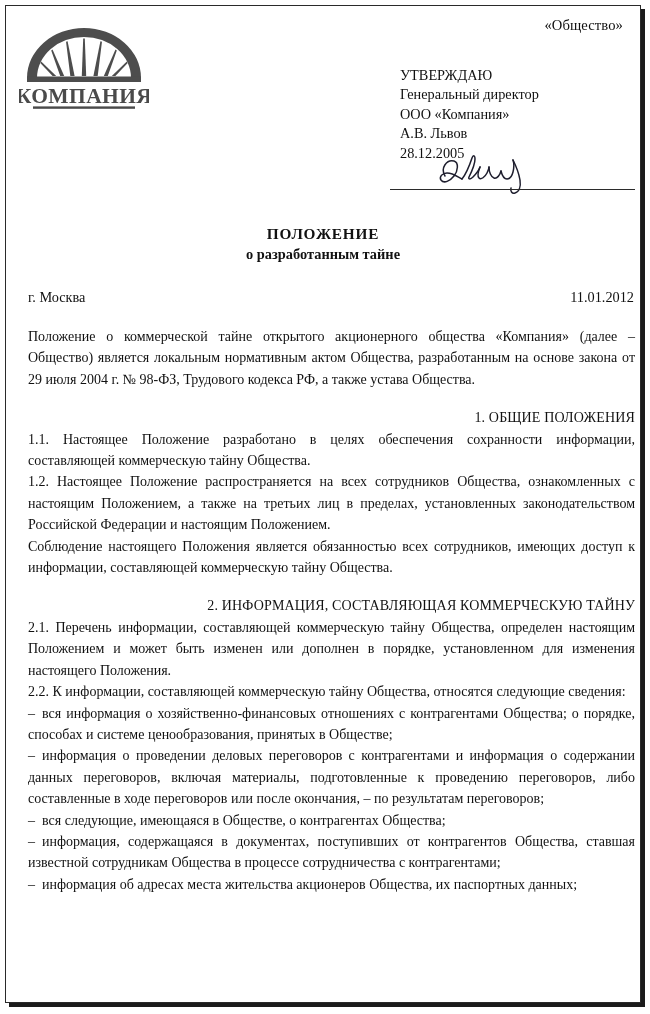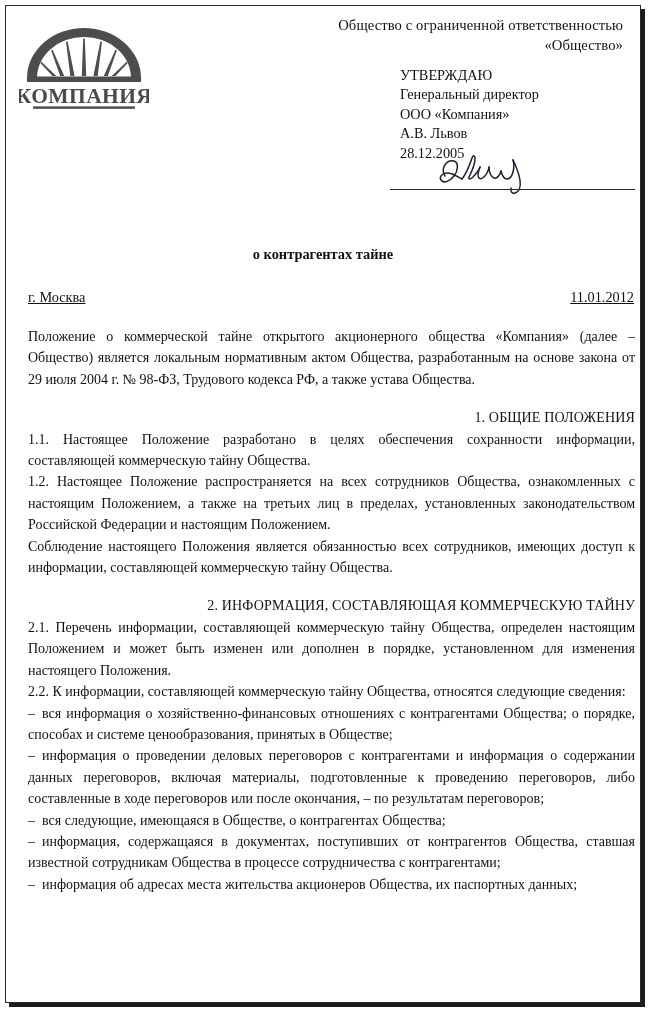--- a/index.html
+++ b/index.html
@@ -118,21 +118,20 @@
 
   
   .placedate {
     position: absolute;
     left: 22px;
     top: 283px;
     width: 606px;
     display: flex;
     justify-content: space-between;
     font-size: 14.3px;
-    text-decoration: underline;
   }
 
   
   .body-area {
     position: absolute;
     left: 22px;
     top: 320px;
     width: 607px;
     font-size: 14px;
     line-height: 21.4px;
@@ -186,21 +185,20 @@
             </g>
           </g>
 
           <text x="65" y="83" text-anchor="middle" font-family="'Liberation Serif', serif" font-size="21.5" font-weight="bold" letter-spacing="0.4" fill="#4a4a4a">КОМПАНИЯ</text>
 
           <rect x="14" y="86.4" width="102" height="2.4" fill="#4a4a4a"></rect>
         </svg>
       </div>
 
       <div class="org-line">
-        <div>Общество с ограниченной ответственностью</div>
         <div>«Общество»</div>
       </div>
 
       <div class="approve-block">
         <div class="row">УТВЕРЖДАЮ</div>
         <div class="row">Генеральный директор</div>
         <div class="row">ООО «Компания»</div>
         <div class="row">А.В. Львов</div>
         <div class="row">28.12.2005</div>
       </div>
@@ -213,21 +211,22 @@
             <path d="M90,21 C88,26 87,30 89,32 C91,34 95,31 97,27 C98,25 99,23 99,21"></path>
             <path d="M99,21 C99,26 101,31 104,32 C107,33 110,29 111,25"></path>
             <path d="M111,25 C112,29 114,33 117,33 C120,33 122,30 123,26 C124,22 124,17 123,14"></path>
             <path d="M123,14 C126,20 129,28 130,34 C131,41 129,46 125,47 C122,48 120,45 121,42"></path>
           </g>
         </svg>
       </div>
       <div class="sign-rule"></div>
     </div>
 
-    <div class="doc-subtitle">о контрагентах тайне</div>
+    <div class="doc-title">ПОЛОЖЕНИЕ</div>
+    <div class="doc-subtitle">о разработанным тайне</div>
 
     <div class="placedate">
       <span>г. Москва</span>
       <span>11.01.2012</span>
     </div>
 
     <div class="body-area">
 
       <p class="para preamble">Положение о коммерческой тайне открытого акционерного общества «Компания» (далее – Общество) является локальным нормативным актом Общества, разработанным на основе закона от 29 июля 2004 г. № 98-ФЗ, Трудового кодекса РФ, а также устава Общества.</p>
 

